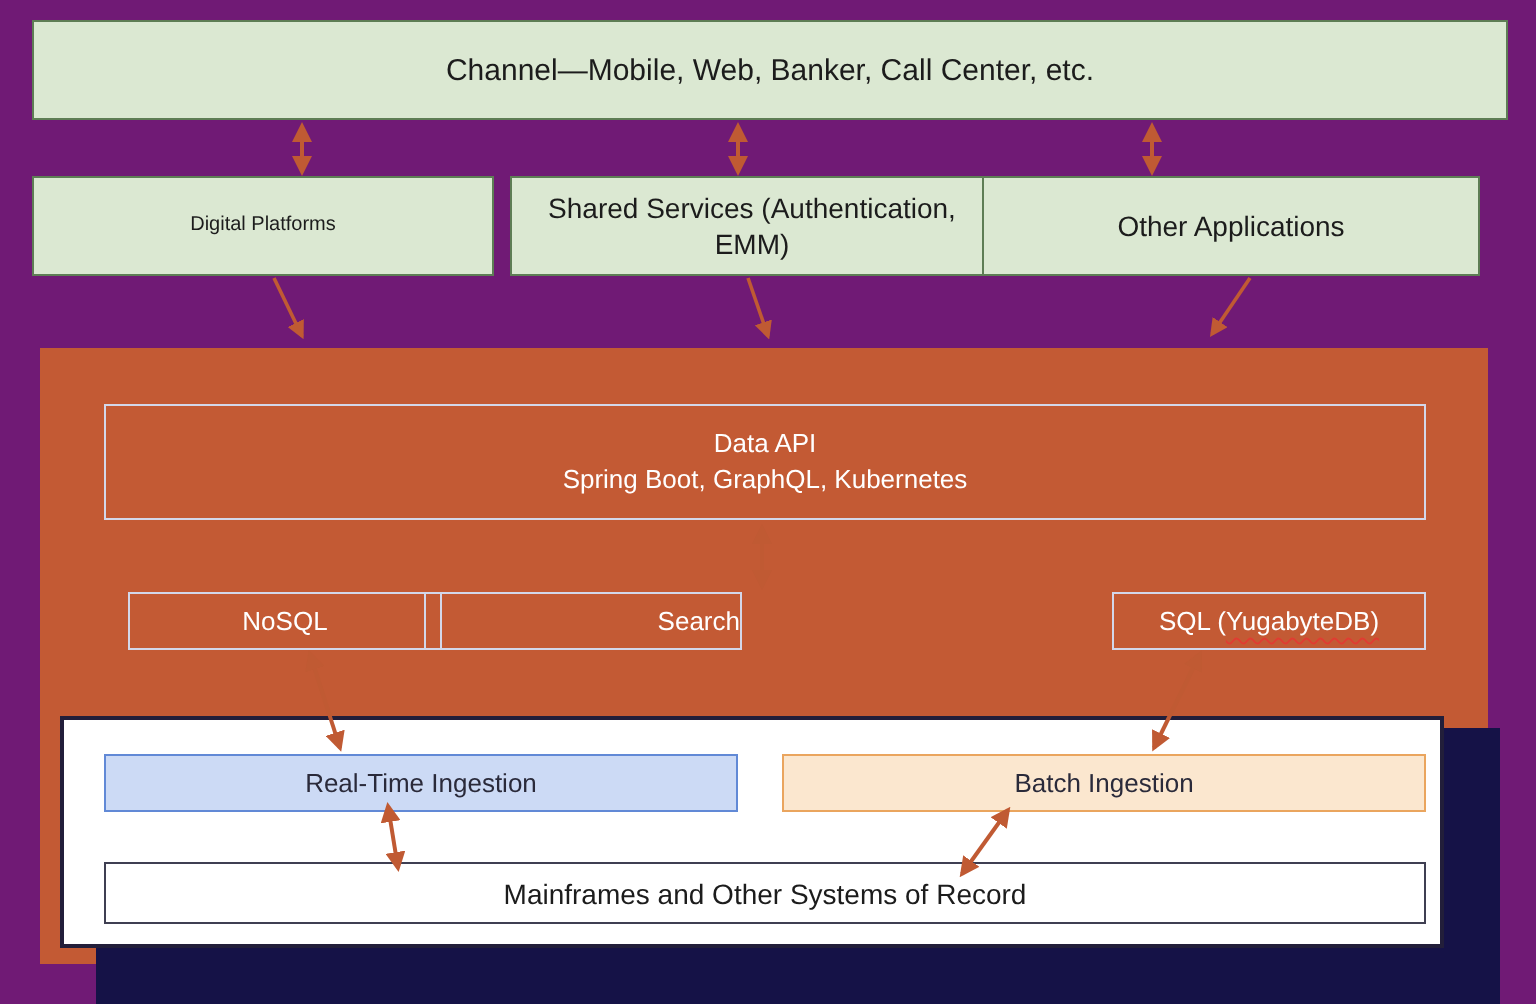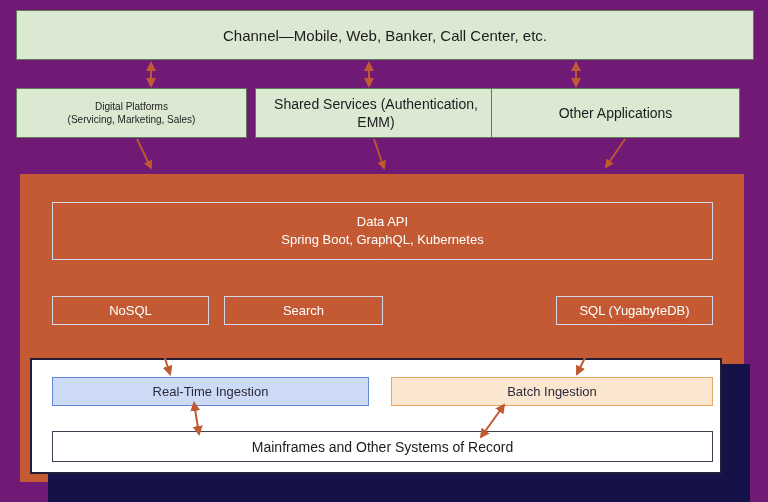--- a/index.html
+++ b/index.html
@@ -16,22 +16,22 @@
   .channel{left:16px;top:10px;width:738px;height:50px;font-size:15px;}
   .digital{left:16px;top:88px;width:231px;height:50px;font-size:10px;line-height:1.32;}
   .shared{left:255px;top:88px;width:242px;height:50px;font-size:14px;line-height:1.32;}
   .other{left:491px;top:88px;width:249px;height:50px;font-size:14px;}
   
   .orange-panel{position:absolute;left:20px;top:174px;width:724px;height:308px;background:#c35a34;}
   .navy-panel{position:absolute;left:28px;top:190px;width:702px;height:156px;background:#151247;}
   .navy-box{border:1px solid #d3d7ea;background:transparent;color:#ffffff;}
   .dataapi{left:52px;top:202px;width:661px;height:58px;font-size:13px;line-height:1.4;}
   .store{top:296px;height:29px;font-size:13px;}
-  .store-nosql{left:52px;width:157px;text-align:right;}
-  .store-search{left:224px;width:159px;}
+  .store-nosql{left:64px;width:157px;text-align:right;}
+  .store-search{left:212px;width:159px;align-items:flex-end;}
   .store-graph{left:389px;width:155px;}
   .store-sql{left:556px;width:157px;}
   .sql-line{display:inline;white-space:pre;}
   .wavy{text-decoration:underline wavy #e03c31;text-decoration-thickness:1px;text-underline-offset:3px;margin-top:21px;}
   
   .white-panel{position:absolute;left:30px;top:358px;width:692px;height:116px;
                background:#ffffff;border:2px solid #221e3a;box-sizing:border-box;}
   .realtime{left:52px;top:377px;width:317px;height:29px;background:#ccdaf5;
             border:1.5px solid #6189d6;font-size:13px;color:#2a2a3a;}
   .batch{left:391px;top:377px;width:322px;height:29px;background:#fbe7cf;
@@ -47,21 +47,20 @@
 <body>
 
 <div id="canvas">
 
   <div class="box green channel">
     <span>Channel—Mobile, Web, Banker, Call Center, etc.</span>
   </div>
 
   <div class="box green digital">
     <span>Digital Platforms</span>
-    <span>(Servicing, Marketing, Sales)</span>
   </div>
   <div class="box green shared">
     <span>Shared Services (Authentication,</span>
     <span>EMM)</span>
   </div>
   <div class="box green other">
     <span>Other Applications</span>
   </div>
 
   <div class="orange-panel">

